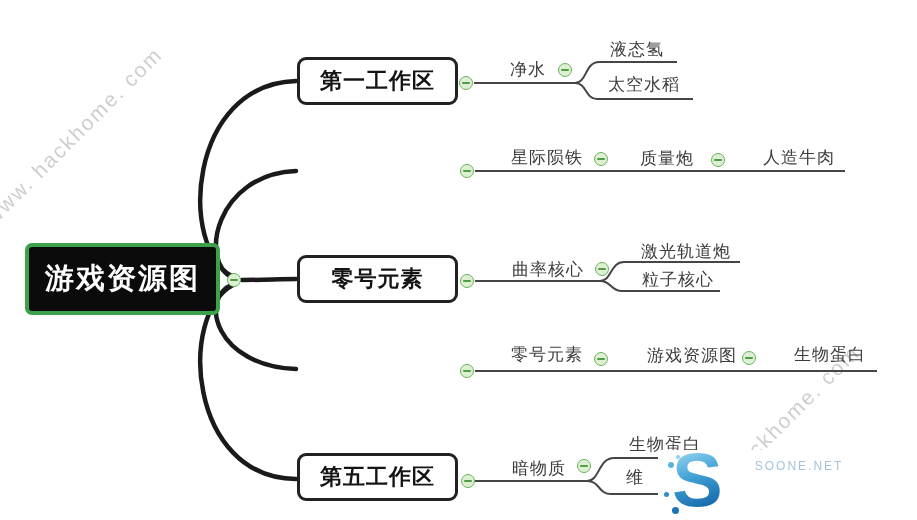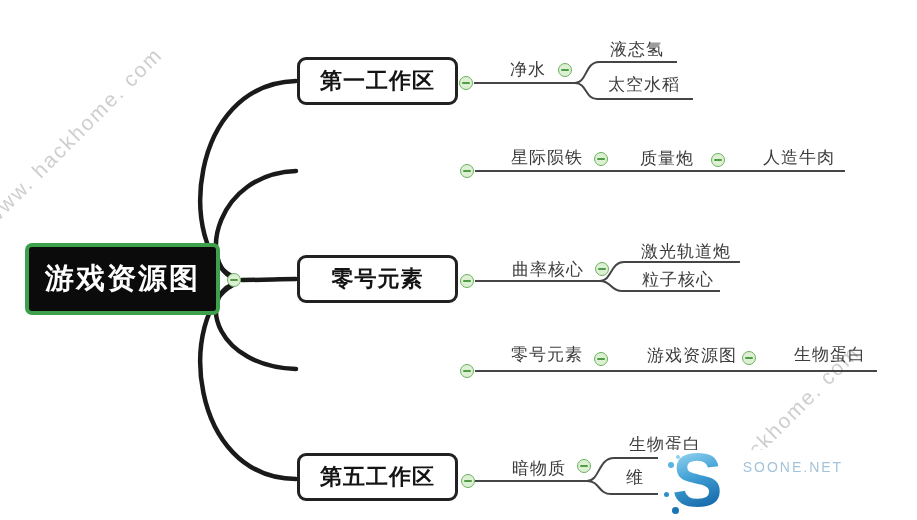--- a/index.html
+++ b/index.html
@@ -54,21 +54,21 @@
     background:linear-gradient(160deg,#8fd0ef 8%,#3f9fd4 45%,#1263a5 95%);
     -webkit-background-clip:text;background-clip:text;color:transparent;
   }
   .logo-dot{position:absolute;border-radius:50%;z-index:6;}
   .d1{left:668px;top:462px;width:6px;height:6px;background:#5ab4e0;}
   .d2{left:676px;top:455px;width:4px;height:4px;background:#8fd0ef;}
   .d3{left:664px;top:492px;width:5px;height:5px;background:#2e8fc7;}
   .d4{left:672px;top:507px;width:7px;height:7px;background:#1b74b4;}
   .logo-text-col{display:flex;flex-direction:column;margin-left:6px;margin-top:8px;}
   .logo-name{font-size:46px;line-height:46px;color:#2f9fd6;letter-spacing:4px;font-weight:500;}
-  .logo-url{font-size:14px;color:#a4c3da;letter-spacing:2px;margin-left:14px;margin-top:1px;}
+  .logo-url{font-size:12px;color:#a4c3da;letter-spacing:2px;margin-left:26px;margin-top:1px;}
 </style>
 </head>
 <body>
 
 <div class="stage">
 
   <div class="wm" style="left:-52px;top:110px;">www. hackhome. com</div>
   <div class="wm" style="left:645px;top:408px;">www. hackhome. com</div>
 
   <svg class="links" width="917" height="520" viewBox="0 0 917 520">

